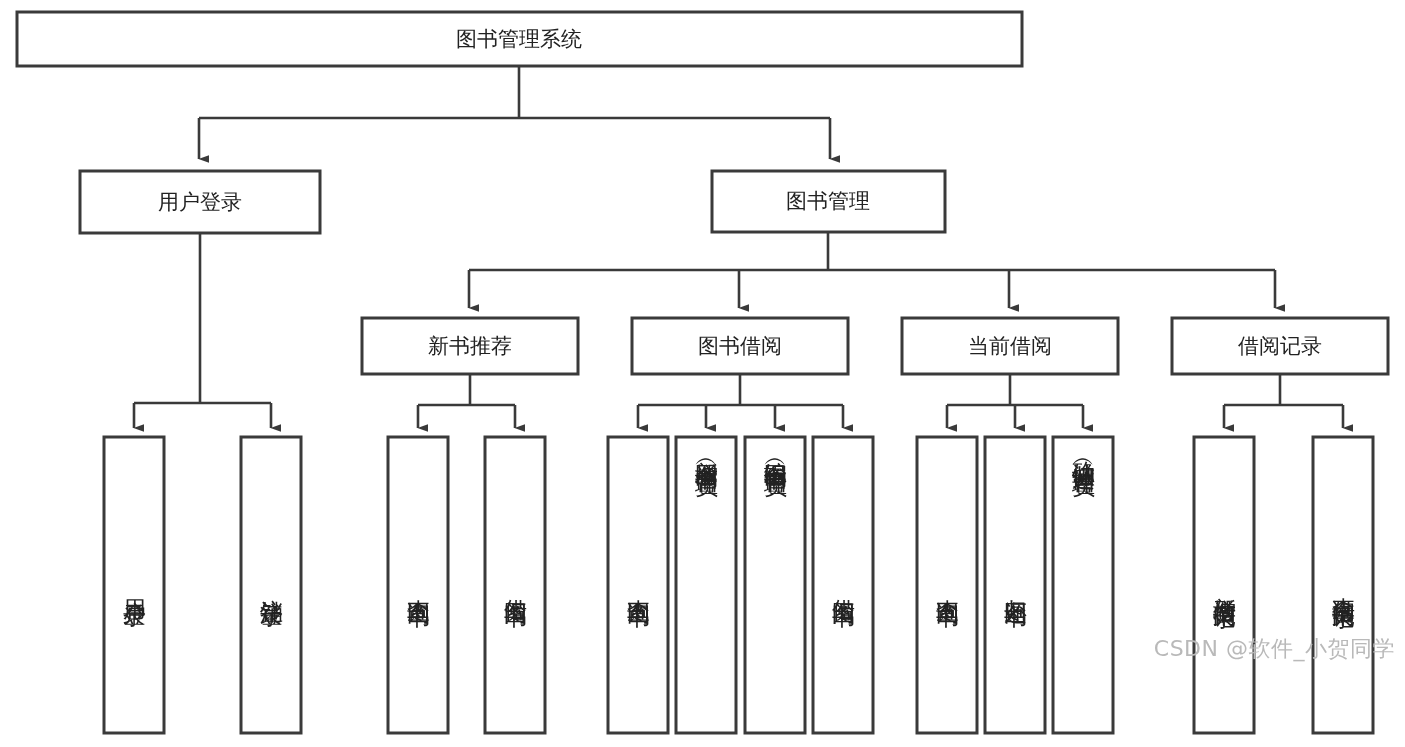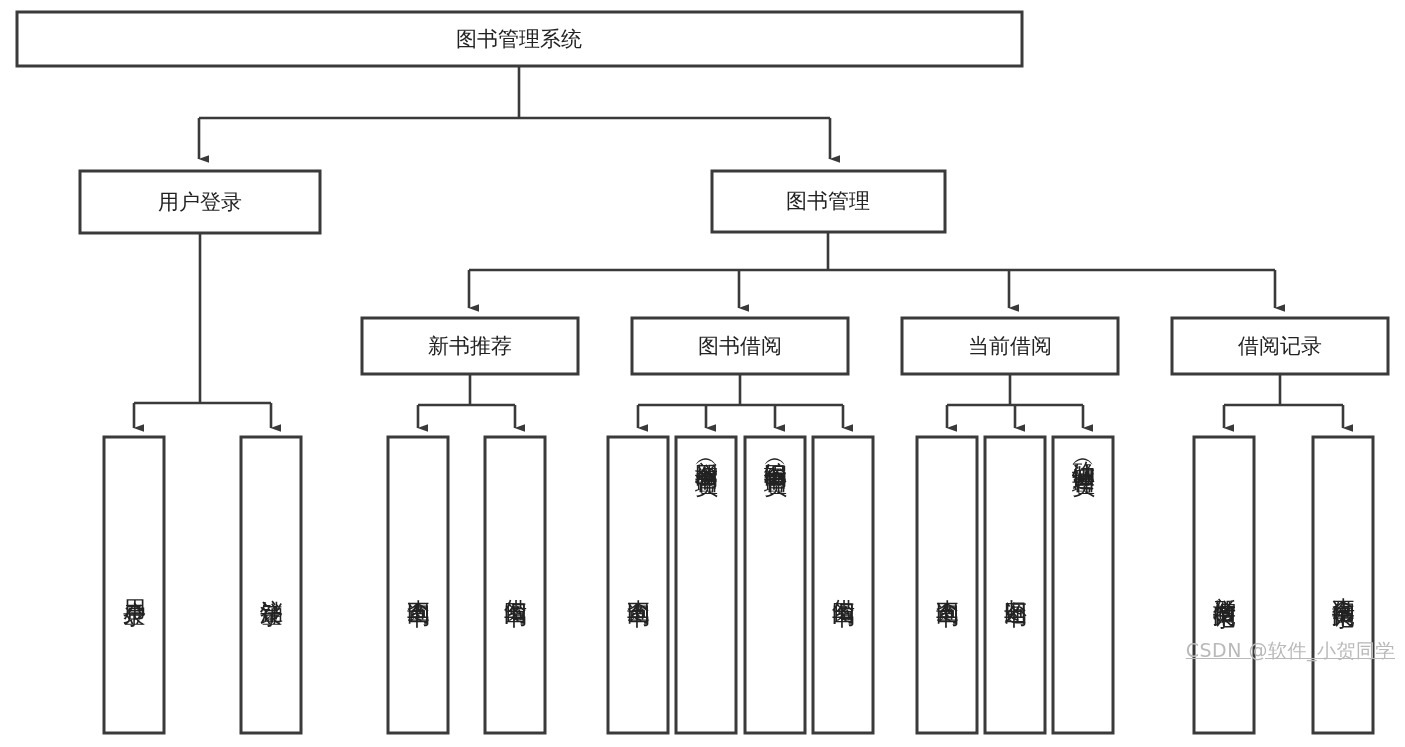--- a/index.html
+++ b/index.html
@@ -71,25 +71,24 @@
     letter-spacing: 2px;
     color: #222222;
     white-space: nowrap;
     text-align: center;
   }
   .watermark {
     position: absolute;
     right: 10px;
     bottom: 6px;
     font-family: "DejaVu Sans", "Liberation Sans", sans-serif;
-    font-size: 19px;
+    font-size: 22px;
     color: #b9b9b9;
     letter-spacing: 0.5px;
     white-space: nowrap;
-    text-decoration: underline;
   }
 </style>
 </head>
 <body>
 
 <div id="diagram-root">
 
   <svg id="chart-svg" viewBox="0 0 1405 747">
     <defs>
       <marker id="arrow" viewBox="0 0 10 12" refX="5" refY="11.4" markerWidth="9" markerHeight="11" orient="auto-start-reverse" markerUnits="userSpaceOnUse">

